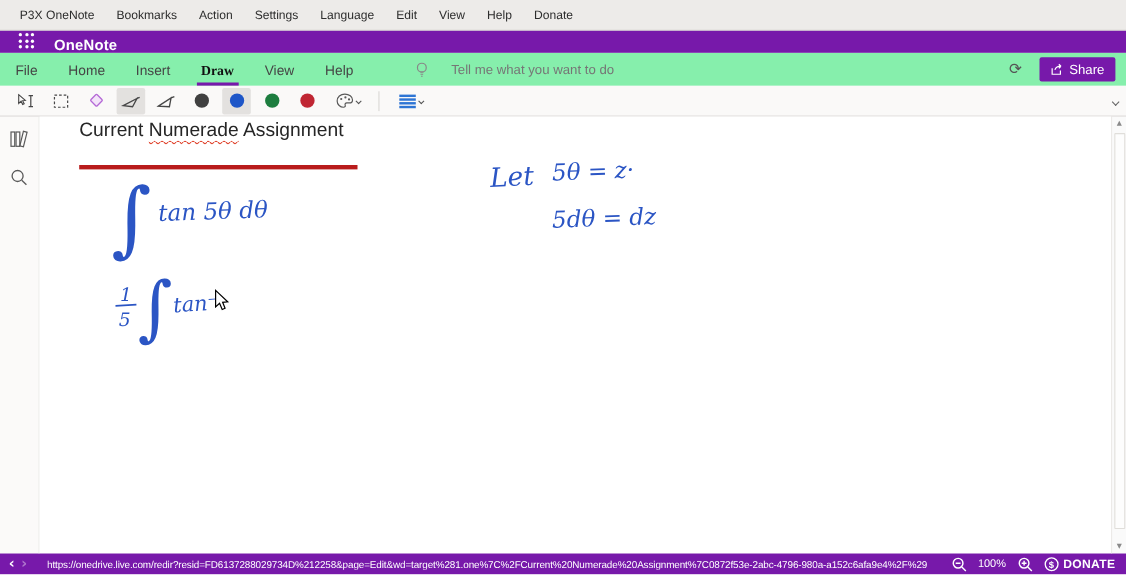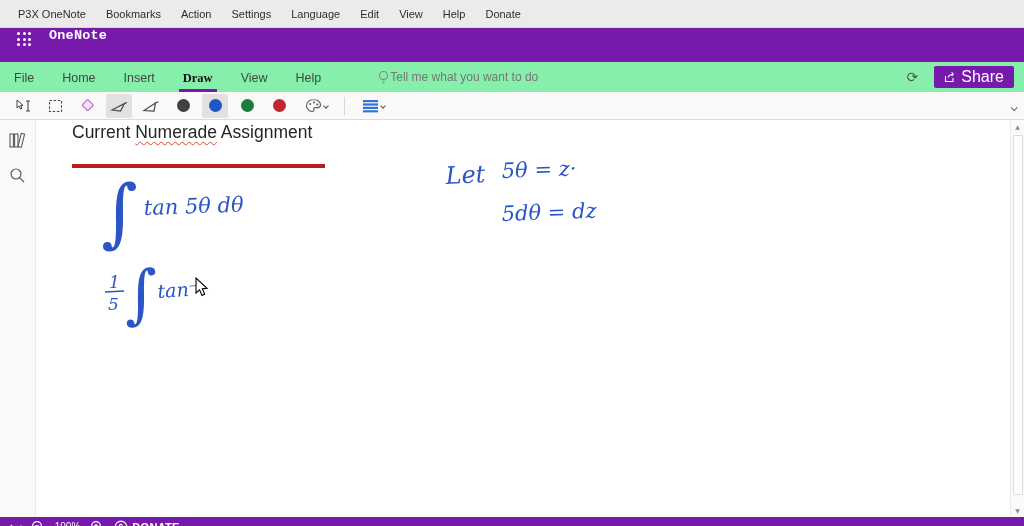--- a/index.html
+++ b/index.html
@@ -5,43 +5,43 @@
   * { margin:0; padding:0; box-sizing:border-box; }
   html,body { width:1024px; height:526px; overflow:hidden; }
   body { font-family:"Liberation Sans", sans-serif; background:#fff; position:relative; }
 
   
   .menubar { height:28px; background:#edebe9; display:flex; align-items:center; padding-left:8px;
              font-size:11px; color:#2d2d2d; border-bottom:1px solid #d8d5d2; }
   .menubar span { padding:0 10px; cursor:default; }
 
   
-  .header { height:34px; background:#7719aa; display:flex; align-items:flex-start; position:relative; color:#fff;font-family:Liberation Mono, monospace; }
+  .header { height:20px; background:#7719aa; display:flex; align-items:flex-end; position:relative; color:#fff; }
   .waffle { display:grid; grid-template-columns:repeat(3,3px); grid-gap:2.5px; margin-left:13px; padding:4px; }
   .waffle i { width:3px; height:3px; background:#fff; border-radius:50%; }
   .appname { font-size:13.5px; font-weight:bold; margin-left:14px; letter-spacing:.2px; }
   .doc-title { position:absolute; left:0; right:0; text-align:center; font-size:12px; pointer-events:none; }
   .doc-title .inner { pointer-events:auto; display:inline-flex; align-items:center; gap:7px; }
   .chev { width:5px; height:5px; border-right:1.4px solid currentColor; border-bottom:1.4px solid currentColor;
           display:inline-block; transform:rotate(45deg) translateY(-1px); }
   .header-right { margin-left:auto; display:flex; align-items:center; gap:18px; margin-right:12px; z-index:2; }
   .gopremium { display:flex; align-items:center; gap:7px; font-size:12px; }
   .avatar { width:25px; height:25px; border-radius:50%;
             background:radial-gradient(circle at 50% 40%, #c4524a 0 35%, #7d2f2f 60%, #3a2326 100%);
             border:1px solid #5e1387; }
 
   
   .ribbon { height:30px; background:#86efac; display:flex; align-items:center; font-size:12.5px; color:#454545; }
   .tab { padding:8px 14px 6px 14px; position:relative; cursor:pointer; }
   .tab.active { font-weight:bold; color:#111;font-family:Liberation Serif, serif; }
   .tab.active::after { content:""; position:absolute; left:10px; right:10px; bottom:0; height:3px; background:#7719aa; }
-  .tellme { display:flex; align-items:center; gap:0; margin-left:42px; color:#767676; font-size:12px; }
+  .tellme { display:flex; align-items:center; gap:20px; margin-left:42px; color:#767676; font-size:12px; }
   .ribbon-right { margin-left:auto; display:flex; align-items:center; gap:16px; margin-right:10px; }
   .sync { font-size:14px; color:#555; font-family:"DejaVu Sans", sans-serif; }
-  .share-btn { background:#7719aa; color:#fff; font-size:16px; height:22px; padding:0 10px; border:none;
+  .share-btn { background:#7719aa; color:#fff; font-size:12px; height:22px; padding:0 10px; border:none;
                border-radius:2px; display:flex; align-items:center; gap:5px; cursor:pointer; }
 
   
   .toolbar { height:28px; background:#faf9f8; border-bottom:1px solid #dddbd9; display:flex; align-items:center;
              padding-left:10px; gap:6px; position:relative; }
   .tool { width:26px; height:24px; display:flex; align-items:center; justify-content:center; border-radius:2px; cursor:pointer; }
   .tool.sel { background:#e3e1df; }
   .dot { width:13px; height:13px; border-radius:50%; }
   .tb-divider { width:1px; height:18px; background:#d9d7d5; margin:0 4px; }
   .mini-chev { width:4px; height:4px; border-right:1.2px solid #555; border-bottom:1.2px solid #555;
@@ -243,20 +243,21 @@
     <div class="vs-btn">▲</div>
     <div class="vs-thumb"></div>
     <div class="vs-spacer"></div>
     <div class="vs-btn">▼</div>
   </div>
 </div>
 
 <div class="bottombar">
   <span class="nav-arrow">‹</span>
   <span class="nav-arrow disabled">›</span>
+  <span class="url">https://onedrive.live.com/redir?resid=FD6137288029734D%212258&amp;page=Edit&amp;wd=target%281.one%7C%2FCurrent%20Numerade%20Assignment%7C0872f53e-2abc-4796-980a-a152c6afa9e4%2F%29</span>
   <div class="bb-right">
     <svg width="14" height="14" viewBox="0 0 14 14">
       <circle cx="6" cy="6" r="4.4" fill="none" stroke="#fff" stroke-width="1.3"></circle>
       <path d="M9.4 9.4 L13 13" stroke="#fff" stroke-width="1.3"></path>
       <path d="M3.8 6 L8.2 6" stroke="#fff" stroke-width="1.3"></path>
     </svg>
     <span class="zoom-level">100%</span>
     <svg width="14" height="14" viewBox="0 0 14 14">
       <circle cx="6" cy="6" r="4.4" fill="none" stroke="#fff" stroke-width="1.3"></circle>
       <path d="M9.4 9.4 L13 13" stroke="#fff" stroke-width="1.3"></path>

